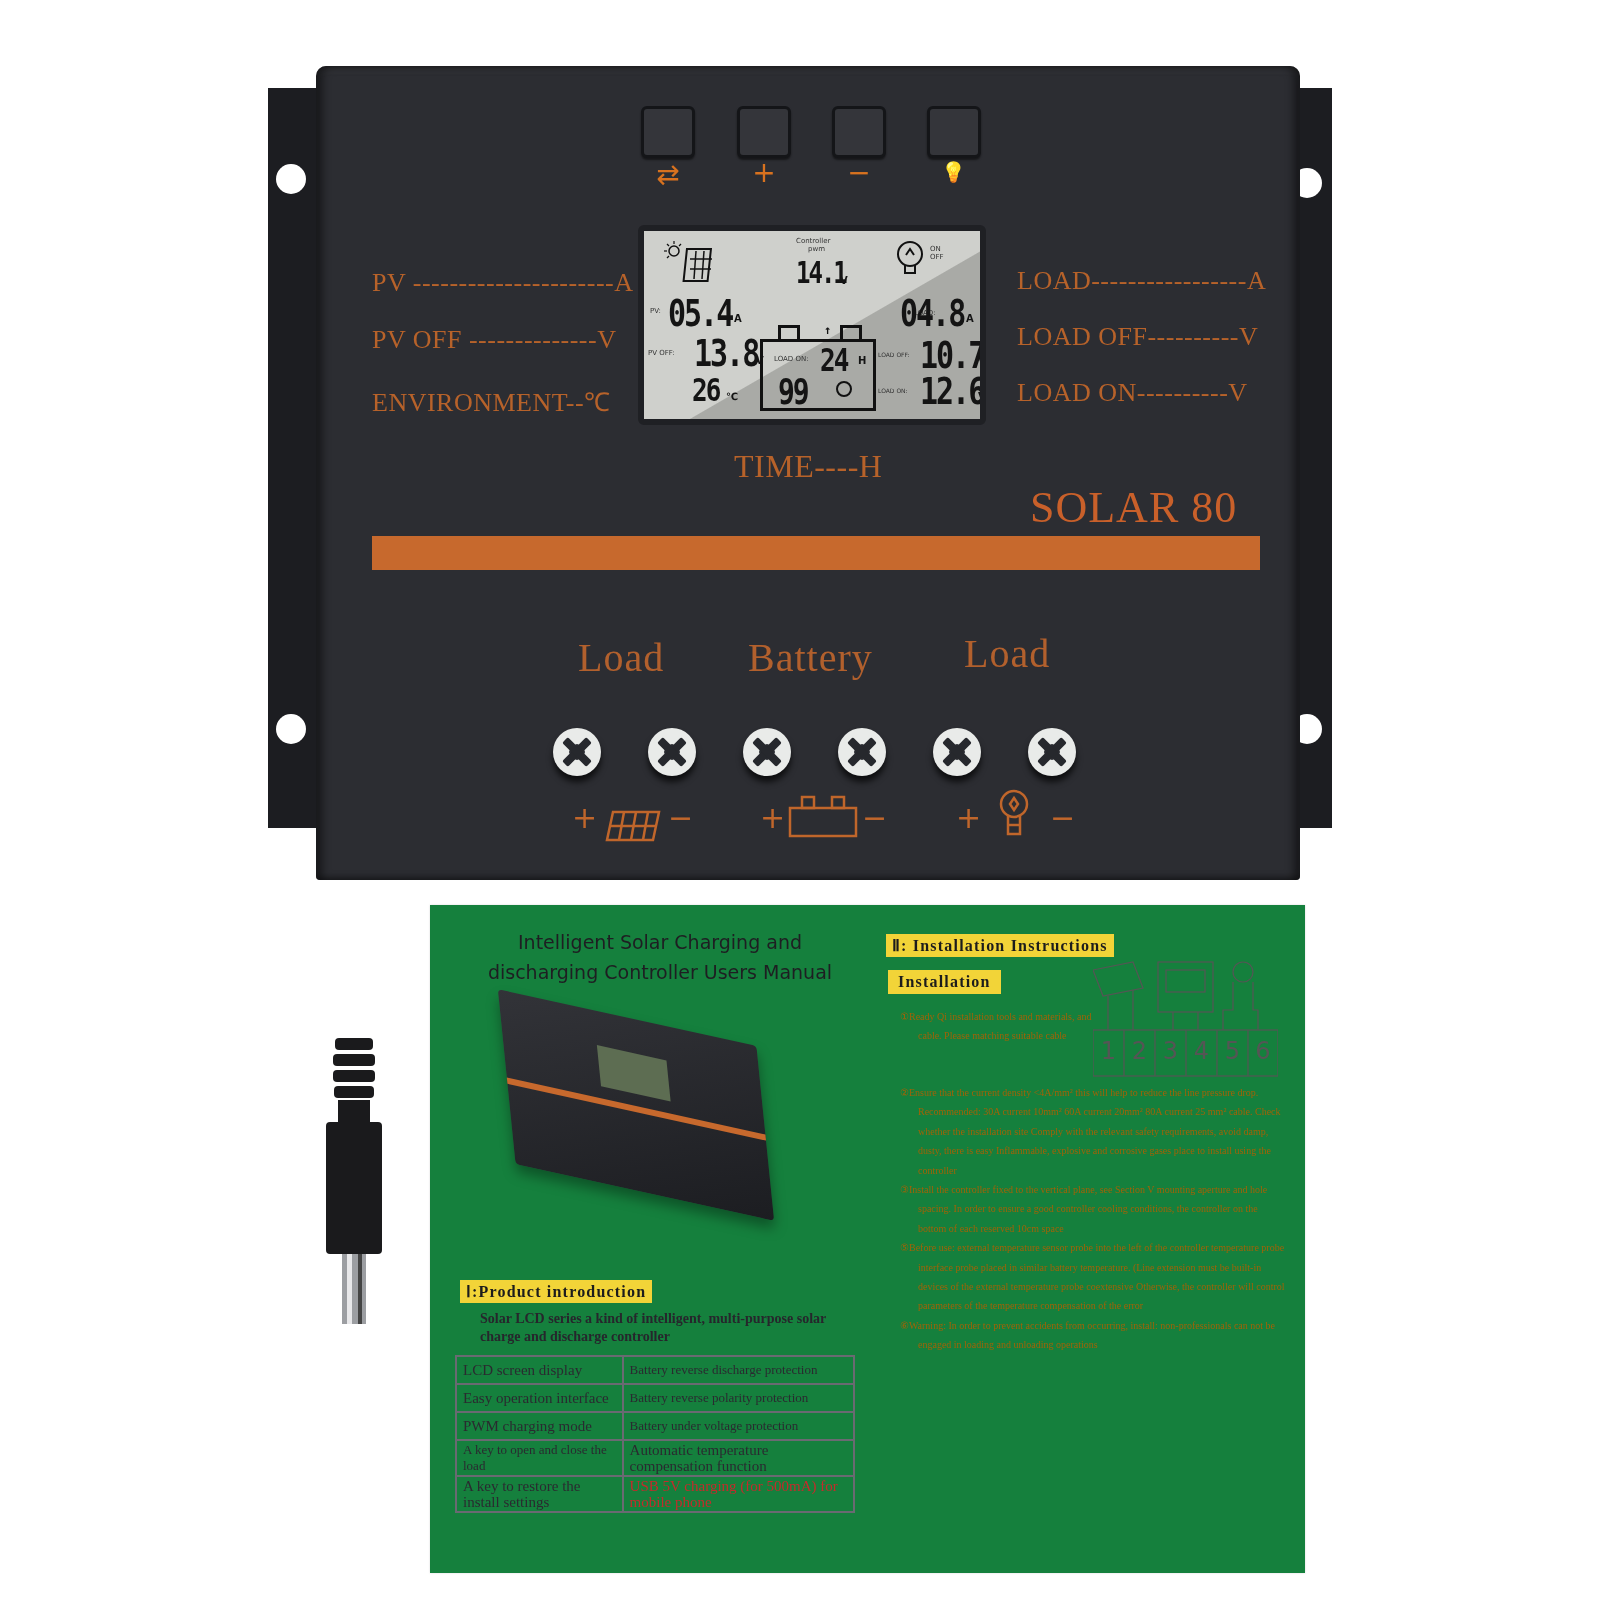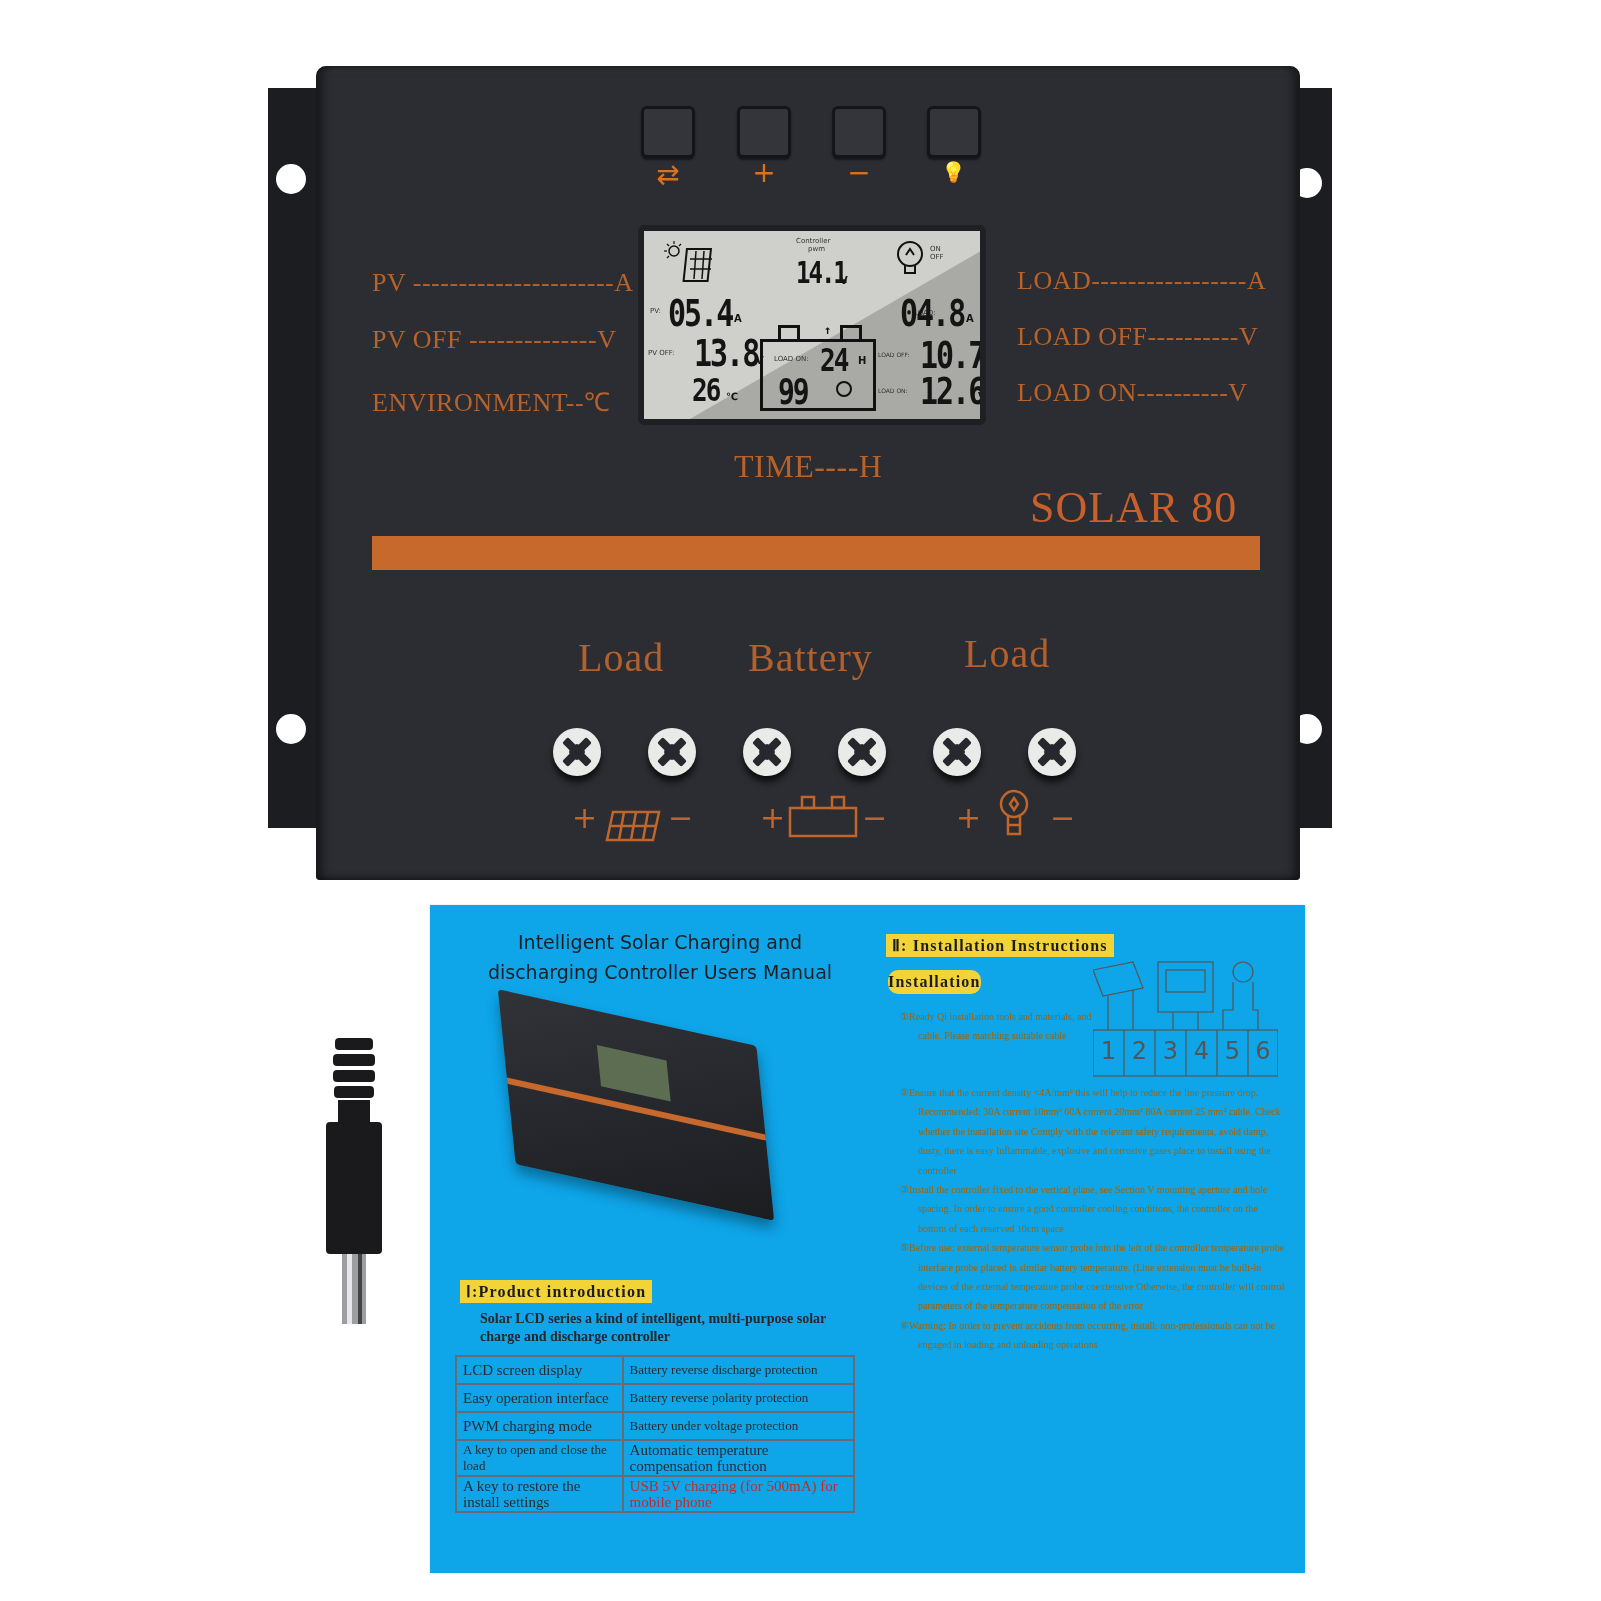--- a/index.html
+++ b/index.html
@@ -50,21 +50,21 @@
   .screw::before, .screw::after {
     content: ""; position: absolute; left: 20px; top: 7px; width: 8px; height: 34px; background: #26282d; border-radius: 2px; transform: rotate(45deg);
   }
   .screw::after { transform: rotate(-45deg); }
 
   .polarity { position: absolute; top: 800px; font-family: "DejaVu Sans", sans-serif; font-size: 30px; color: #c0662b; }
 
   
   .manual {
     position: absolute; left: 430px; top: 905px; width: 875px; height: 668px;
-    background: #0ea5e9;
+    background: #15803d;
     box-shadow: 0 0 2px rgba(0,0,0,0.15);
   }
   .manual-title {
     position: absolute; left: 30px; top: 22px; width: 400px; text-align: center;
     font-family: "DejaVu Sans", sans-serif; font-size: 19px; line-height: 30px; color: #1e1e22;
   }
   .hl { position: absolute; background: #f2d438; font-family: "Liberation Serif", serif; font-weight: bold; color: #1c1c1c; letter-spacing: 1.2px; padding: 2px 6px; white-space: nowrap; }
   .instr { position: absolute; left: 453px; top: 1007px; width: 400px; font-size: 10px; line-height: 19.4px; color: #a16207; }
   .instr p { text-indent: -18px; padding-left: 18px; }
   .intro-desc { position: absolute; left: 480px; top: 1310px; width: 380px; font-size: 14px; line-height: 18px; font-weight: bold; color: #26262c; }
@@ -250,21 +250,21 @@
     <div>discharging Controller Users Manual</div>
   </div>
 </div>
 
 <div class="product-photo">
   <div style="position:absolute; left:96px; top:34px; width:70px; height:40px; background:#5d6d52;"></div>
   <div style="position:absolute; left:0; top:86px; width:260px; height:6px; background:#c7692d;"></div>
 </div>
 
 <div class="hl" style="left:886px; top:934px; font-size:16px;">Ⅱ: Installation Instructions</div>
-<div class="hl" style="left:888px; top:970px; font-size:16px; padding:3px 0;border-radius:10px;">Installation</div>
+<div class="hl" style="left:888px; top:970px; font-size:16px; padding:3px 10px;">Installation</div>
 
 <svg class="wiring" viewBox="0 0 185 120">
   <g fill="none" stroke="#555" stroke-width="1.2">
     <path d="M0 10 L40 2 L50 28 L10 36 Z"></path>
     <line x1="15" y1="36" x2="15" y2="70"></line>
       <line x1="40" y1="30" x2="40" y2="70"></line>
     <rect x="65" y="2" width="55" height="50"></rect>
     <rect x="73" y="10" width="39" height="22"></rect>
     <line x1="80" y1="52" x2="80" y2="70"></line>
       <line x1="105" y1="52" x2="105" y2="70"></line>

